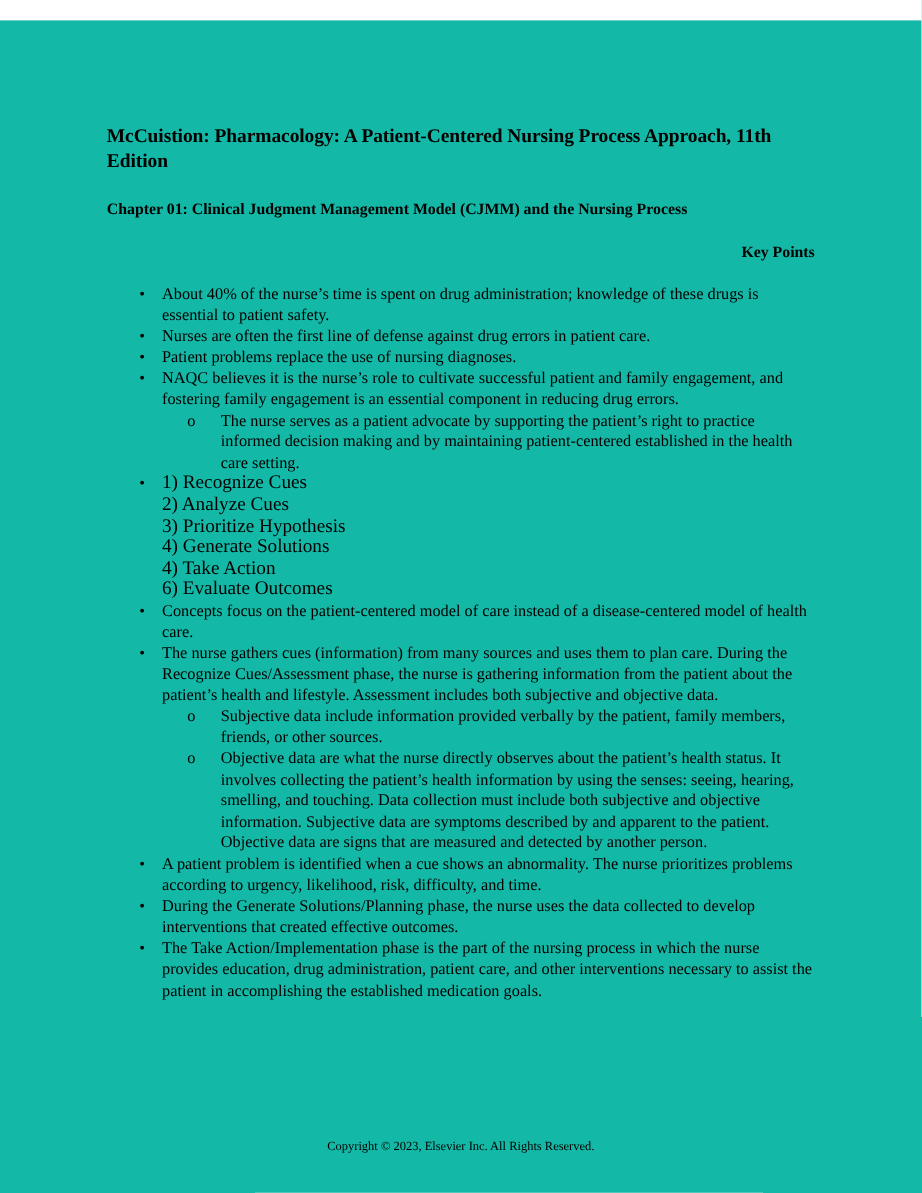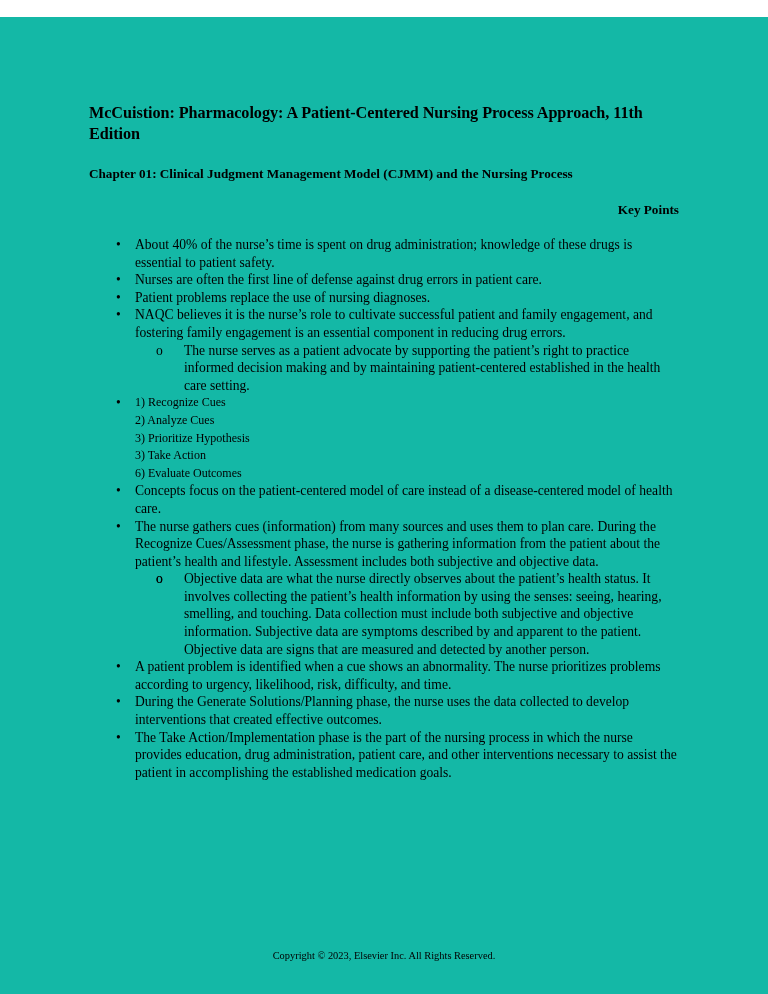--- a/index.html
+++ b/index.html
@@ -81,21 +81,21 @@
   .kp-text {
     display: block;
   }
 
   
   .numbered-lines {
     display: block;
   }
   .numbered-lines .nline {
     display: block;
-    font-size: 12px;
+    font-size: 16px;
     line-height: 17.6px;
     font-family: Liberation Serif, serif;
   }
 
   
   ul.sublist {
     list-style: none;
     margin: 0;
     padding: 0;
   }
@@ -157,33 +157,34 @@
           <ul class="sublist">
             <li class="sub"><span class="bullet-circle">o</span><span>The nurse serves as a patient advocate by supporting the patient’s right to practice informed decision making and by maintaining patient-centered established in the health care setting.</span></li>
           </ul>
         </li>
         <li class="kp">
           <span class="bullet-dot">•</span>
           <span class="numbered-lines">
             <span class="nline">1) Recognize Cues</span>
             <span class="nline">2) Analyze Cues</span>
             <span class="nline">3) Prioritize Hypothesis</span>
-            <span class="nline">3) Take Action</span>
+            <span class="nline">4) Generate Solutions</span>
+            <span class="nline">4) Take Action</span>
             <span class="nline">6) Evaluate Outcomes</span>
           </span>
         </li>
         <li class="kp">
           <span class="bullet-dot">•</span>
           <span class="kp-text">Concepts focus on the patient-centered model of care instead of a disease-centered model of health care.</span>
         </li>
         <li class="kp">
           <span class="bullet-dot">•</span>
           <span class="kp-text">The nurse gathers cues (information) from many sources and uses them to plan care. During the Recognize Cues/Assessment phase, the nurse is gathering information from the patient about the patient’s health and lifestyle. Assessment includes both subjective and objective data.</span>
           <ul class="sublist">
-            <li class="sub"><span class="bullet-circle">o</span></li>
+            <li class="sub"><span class="bullet-circle">o</span><span>Subjective data include information provided verbally by the patient, family members, friends, or other sources.</span></li>
             <li class="sub"><span class="bullet-circle">o</span><span>Objective data are what the nurse directly observes about the patient’s health status. It involves collecting the patient’s health information by using the senses: seeing, hearing, smelling, and touching. Data collection must include both subjective and objective information. Subjective data are symptoms described by and apparent to the patient. Objective data are signs that are measured and detected by another person.</span></li>
           </ul>
         </li>
         <li class="kp">
           <span class="bullet-dot">•</span>
           <span class="kp-text">A patient problem is identified when a cue shows an abnormality. The nurse prioritizes problems according to urgency, likelihood, risk, difficulty, and time.</span>
         </li>
         <li class="kp">
           <span class="bullet-dot">•</span>
           <span class="kp-text">During the Generate Solutions/Planning phase, the nurse uses the data collected to develop interventions that created effective outcomes.</span>

